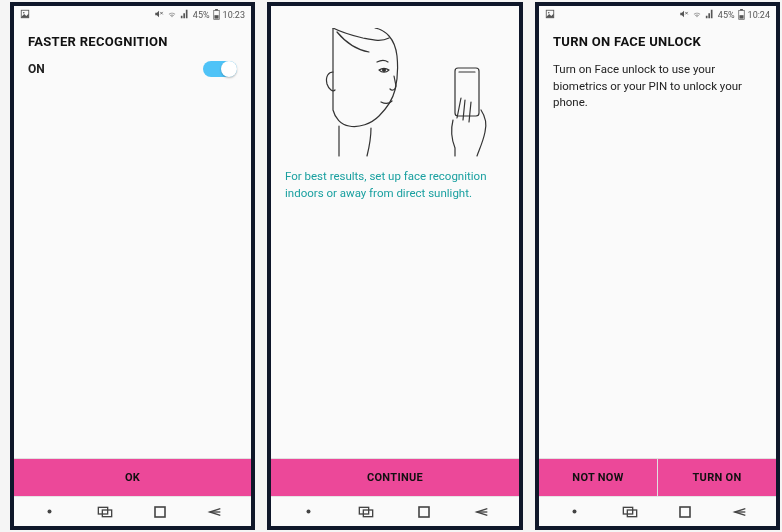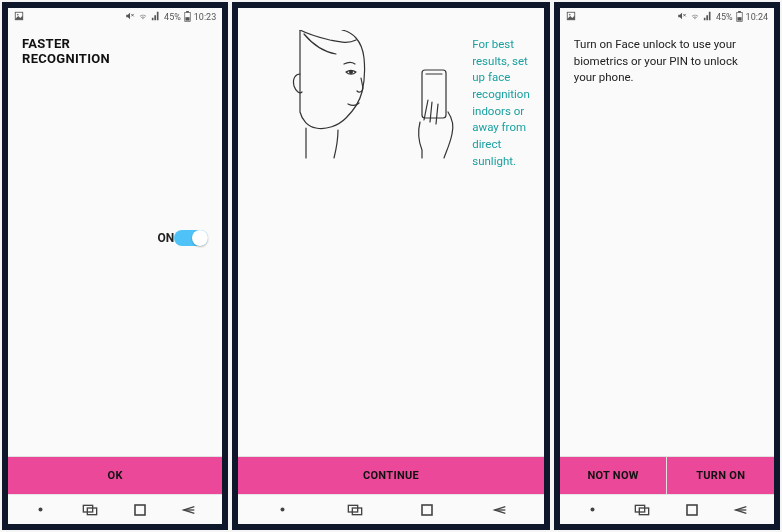--- a/index.html
+++ b/index.html
@@ -10,42 +10,43 @@
     gap: 4px;
     padding: 2px;
     width: 782px;
     height: 532px;
   }
   .phone {
     flex: 1;
     background: #fafafa;
     display: flex;
     flex-direction: column;
-    border: 6px solid #0f172a;
+    border: 4px solid #0f172a;
     position: relative;
+    margin-left: 8px;
   }
   .statusbar {
     height: 18px;
     display: flex;
     align-items: center;
     justify-content: space-between;
     padding: 0 6px;
     font-size: 9px;
     color: #555;
     background: #fafafa;
   }
   .statusbar-left { display: flex; align-items: center; gap: 3px; }
   .statusbar-right { display: flex; align-items: center; gap: 3px; }
   .status-icon { font-size: 9px; line-height: 1; }
   .content {
     flex: 1;
     padding: 10px 14px 0 14px;
     overflow: hidden;
     display: flex;
-    flex-direction: row;
+    flex-direction: column;
   }
   .title {
     font-size: 13px;
     font-weight: 700;
     letter-spacing: 0.3px;
     margin-bottom: 12px;
     color: #111;
   }
   .toggle-row {
     display: flex;
@@ -314,20 +315,21 @@
         <svg width="7" height="11" viewBox="0 0 10 16">
             <rect x="1" y="2" width="8" height="13" fill="none" stroke="#555" stroke-width="1"></rect>
             <rect x="3" y="0" width="4" height="2" fill="#555"></rect>
             <rect x="2" y="9" width="6" height="5" fill="#555"></rect>
           </svg>
       </span>
       <span>10:24</span>
     </div>
   </div>
   <div class="content">
+    <div class="title">TURN ON FACE UNLOCK</div>
     <div class="desc">Turn on Face unlock to use your biometrics or your PIN to unlock your phone.</div>
   </div>
   <div class="bottom-bar">
     <div class="bottom-btn">NOT NOW</div>
     <div class="bottom-btn">TURN ON</div>
   </div>
   <div class="navbar">
     <span class="nav-icon">
         <svg width="5" height="5">
           <circle cx="2.5" cy="2.5" r="2" fill="#444"></circle>

